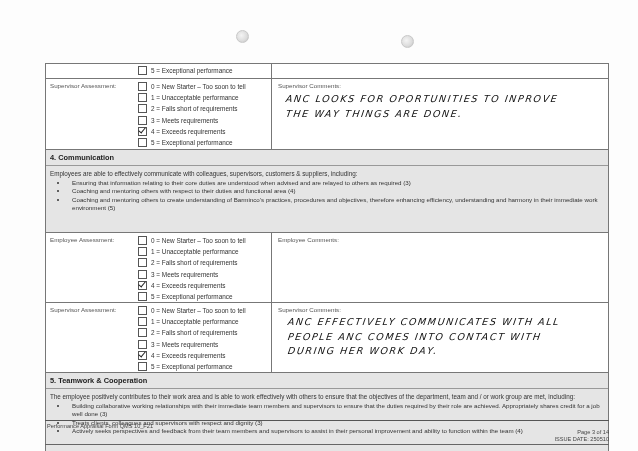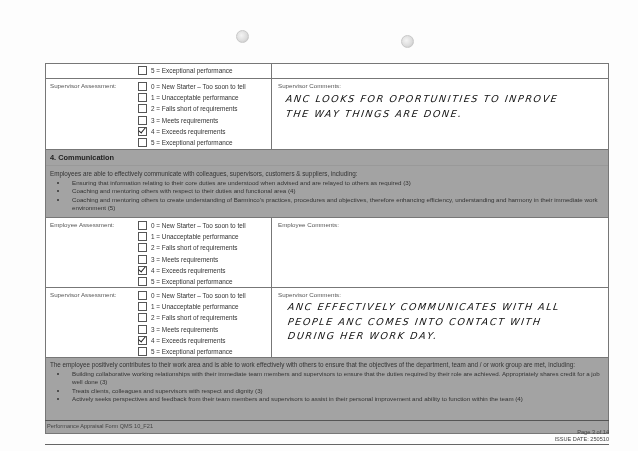--- a/index.html
+++ b/index.html
@@ -47,22 +47,22 @@
     border-right: 1.3px solid #222; border-bottom: 1.3px solid #222;
     transform: rotate(40deg);
   }
   .hand {
     font-family: "DejaVu Sans", sans-serif; font-style: italic;
     font-size: 9.5px; color: #111; letter-spacing: 1.6px;
     position: absolute; white-space: nowrap; font-weight: normal;
     transform: skewX(-8deg);
   }
   .section {
-    border: 1px solid #777; border-top: none; background: #a3a3a3;
-    padding: 2px 4px 5px 4px;
+    border: 1px solid #777; border-top: none; background: #e5e5e5;
+    padding: 2px 4px 20px 4px;
   }
   .section-title {
     font-size: 7.4px; font-weight: bold; color: #222; padding: 1px 0 3px 0;
     border-bottom: 1px solid #999; margin: 0 -4px 3px -4px; padding-left: 4px;
   }
   .section-intro { font-size: 6.3px; color: #333; line-height: 9px; }
   .bullets { margin: 1px 0 0 0; padding: 0 0 0 18px; font-size: 6.2px; line-height: 8.4px; color: #333; }
   .bullets li { padding-left: 4px; }
   .footer {
     position: absolute; left: 45px; top: 420px; width: 564px;
@@ -202,20 +202,21 @@
     </div>
     <div class="col-comments">
       <div>Supervisor Comments:</div>
       <div class="hand" style="left:16px; top:13px;">ANC  EFFECTIVELY  COMMUNICATES  WITH  ALL</div>
       <div class="hand" style="left:16px; top:28px;">PEOPLE  ANC  COMES  INTO  CONTACT  WITH</div>
       <div class="hand" style="left:16px; top:42px;">DURING  HER  WORK  DAY.</div>
     </div>
   </div>
 
   <div class="section" style="height:68px;">
+    <div class="section-title">5.  Teamwork &amp; Cooperation</div>
     <div class="section-intro">The employee positively contributes to their work area and is able to work effectively with others to ensure that the objectives of the department, team and / or work group are met, including:</div>
     <ul class="bullets">
       <li>Building collaborative working relationships with their immediate team members and supervisors to ensure that the duties required by their role are achieved. Appropriately shares credit for a job well done (3)</li>
       <li>Treats clients, colleagues and supervisors with respect and dignity (3)</li>
       <li>Actively seeks perspectives and feedback from their team members and supervisors to assist in their personal improvement and ability to function within the team (4)</li>
     </ul>
   </div>
 </div>
 
 <div class="footer">

